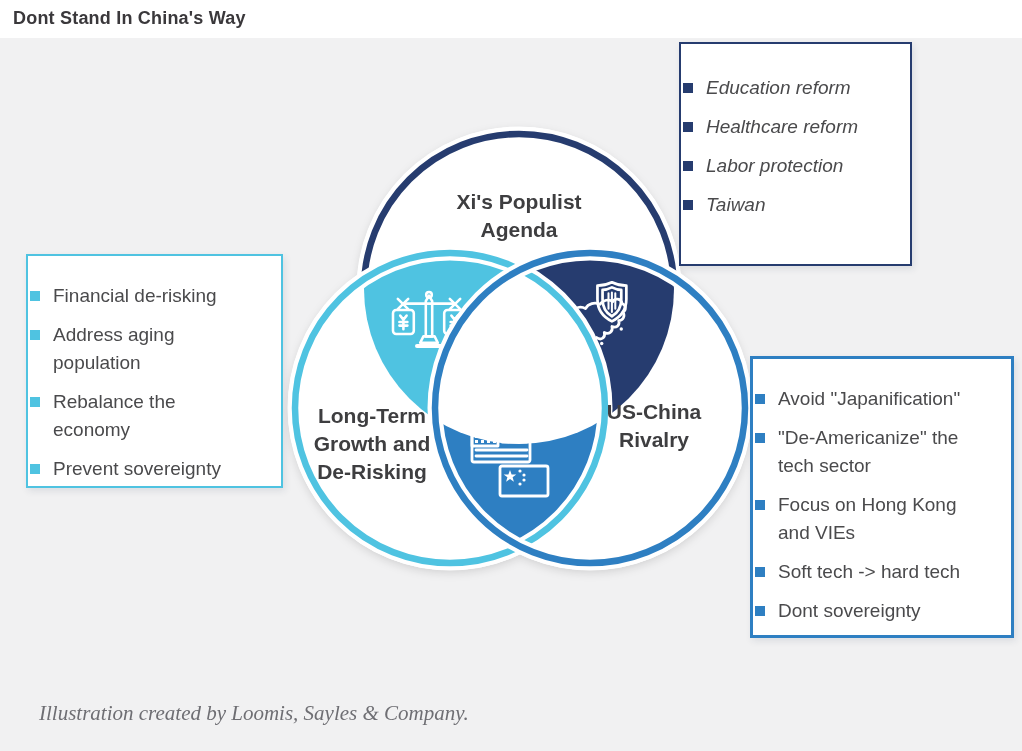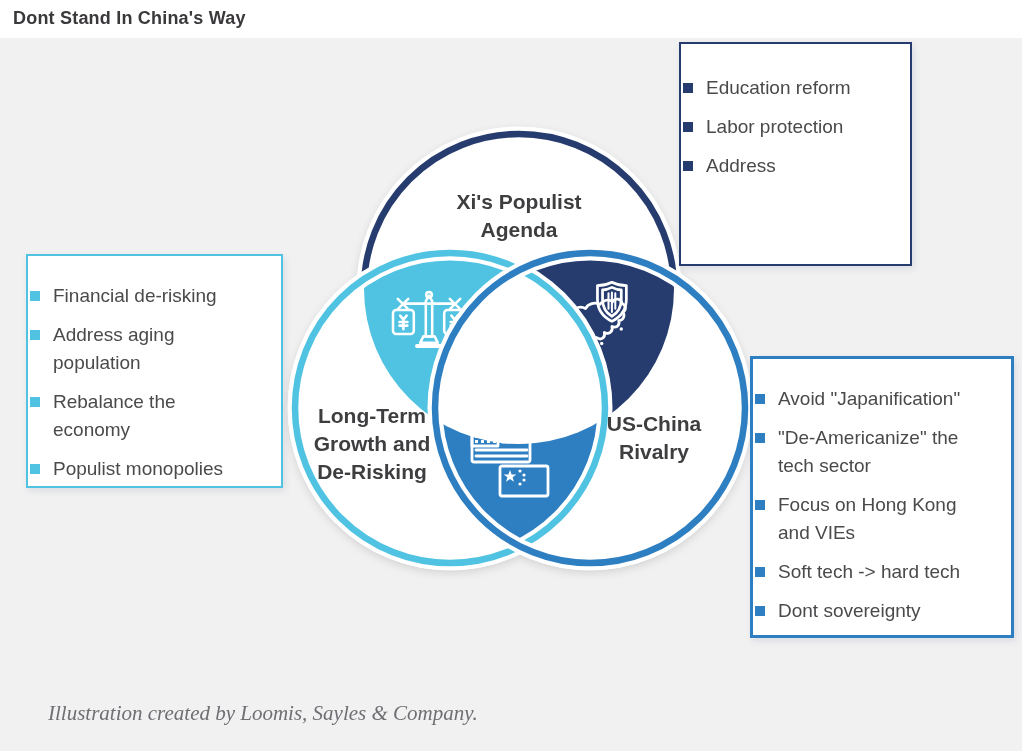--- a/index.html
+++ b/index.html
@@ -21,35 +21,35 @@
   .ring-cyan{fill:none;stroke:var(--cyan);stroke-width:6.5px;}
   .ring-blue{fill:none;stroke:var(--blue);stroke-width:6.5px;}
   .f-navy{fill:var(--navy);} .f-cyan{fill:var(--cyan);} .f-blue{fill:var(--blue);} .f-white{fill:#fff;}
   .icon{stroke:#fff;stroke-width:3.2px;fill:none;stroke-linecap:round;stroke-linejoin:round;}
   .wfill{fill:#fff;stroke:none;}
 
   .venn-label{position:absolute;text-align:center;font-weight:700;font-size:21px;line-height:28px;
     color:#3E3E40;white-space:pre-line;}
   .label-top{left:399px;top:188px;width:240px;}
   .label-left{left:262px;top:402px;width:220px;}
-  .label-right{left:554px;top:398px;width:200px;margin-top:12px;}
+  .label-right{left:554px;top:398px;width:200px;}
 
   .box{position:absolute;background:#fff;box-shadow:2px 3px 7px rgba(30,50,80,.10);}
   .box ul{list-style:none;}
   .item{display:flex;align-items:flex-start;margin-bottom:11px;}
   .bullet{flex:0 0 auto;width:10px;height:10px;margin:9px 13px 0 0;}
   .item-text{font-size:19px;line-height:28px;color:var(--text);}
-  .box-populist{left:679px;top:42px;width:233px;height:224px;border:2px solid var(--navy);padding:30px 16px 8px 2px;}
+  .box-populist{left:679px;top:42px;width:233px;height:224px;border:2px solid var(--navy);padding:30px 16px 8px 2px;font-style:italic;}
   .box-populist .bullet{background:var(--navy);}
   .box-growth{left:26px;top:254px;width:257px;height:234px;border:2px solid var(--cyan);padding:26px 34px 8px 2px;}
   .box-growth .bullet{background:var(--cyan);}
   .box-rivalry{left:750px;top:356px;width:264px;height:282px;border:3px solid var(--blue);padding:26px 22px 8px 2px;}
   .box-rivalry .bullet{background:var(--blue);}
 
-  .footer{position:absolute;left:48px;top:701px;font-family:"Liberation Serif","DejaVu Serif",serif;
+  .footer{position:absolute;left:39px;top:701px;font-family:"Liberation Serif","DejaVu Serif",serif;
     font-style:italic;font-size:21px;color:#6E6E73;}
 </style>
 </head>
 <body>
 
 <div class="page">
   <div class="page-title">Dont Stand In China's Way</div>
   <div class="panel"></div>
 
   <svg class="venn-svg" viewBox="0 0 1022 751">
@@ -167,29 +167,33 @@
 
   <div class="box box-populist">
     <ul>
 
         <li class="item">
           <span class="bullet"></span>
           <span class="item-text">Education reform</span>
         </li>
 
 
+        <li class="item">
+          <span class="bullet"></span>
+          <span class="item-text">Healthcare reform</span>
+        </li>
 
         <li class="item">
           <span class="bullet"></span>
           <span class="item-text">Labor protection</span>
         </li>
 
         <li class="item">
           <span class="bullet"></span>
-          <span class="item-text">Address</span>
+          <span class="item-text">Taiwan</span>
         </li>
       </ul>
   </div>
 
   <div class="box box-growth">
     <ul>
 
         <li class="item">
           <span class="bullet"></span>
           <span class="item-text">Financial de-risking</span>
@@ -200,21 +204,21 @@
           <span class="item-text">Address aging population</span>
         </li>
 
         <li class="item">
           <span class="bullet"></span>
           <span class="item-text">Rebalance the economy</span>
         </li>
 
         <li class="item">
           <span class="bullet"></span>
-          <span class="item-text">Populist monopolies</span>
+          <span class="item-text">Prevent sovereignty</span>
         </li>
       </ul>
   </div>
 
   <div class="box box-rivalry">
     <ul>
 
         <li class="item">
           <span class="bullet"></span>
           <span class="item-text">Avoid "Japanification"</span>

